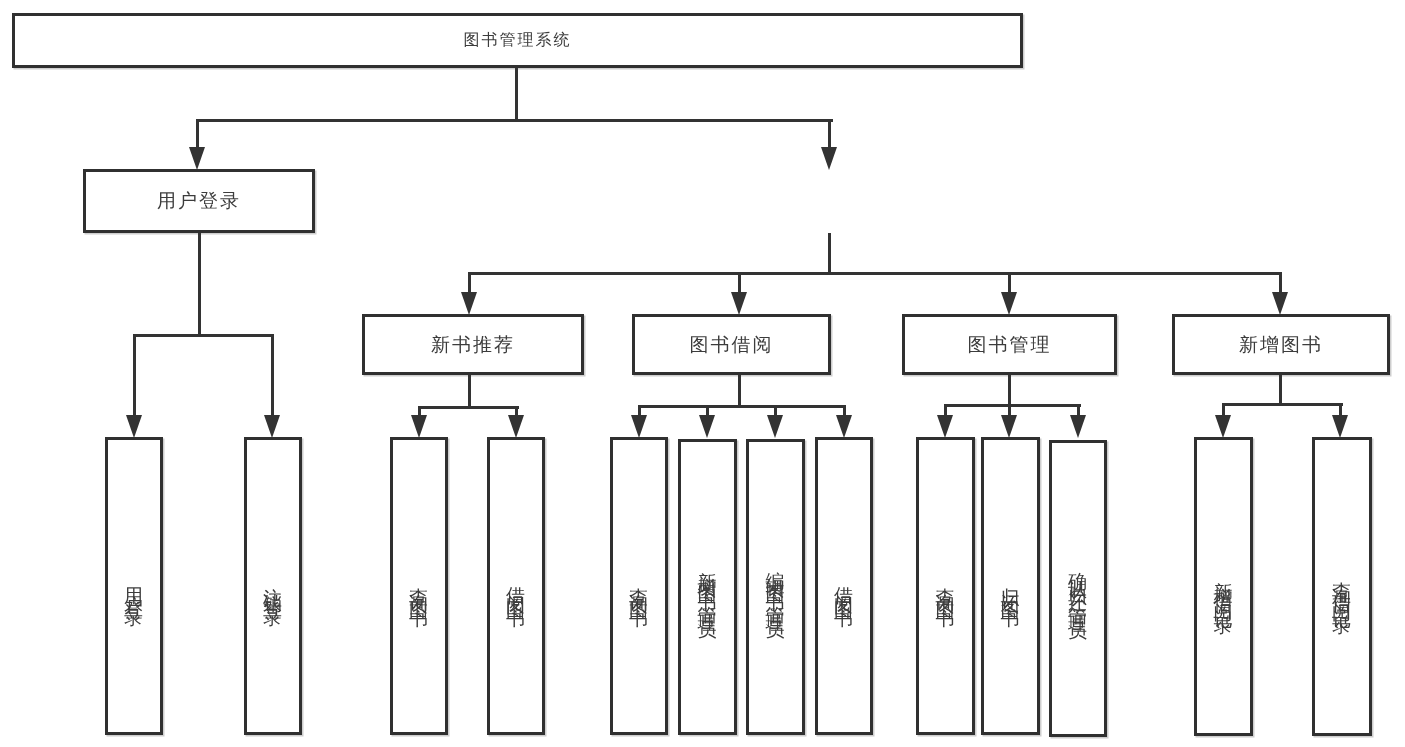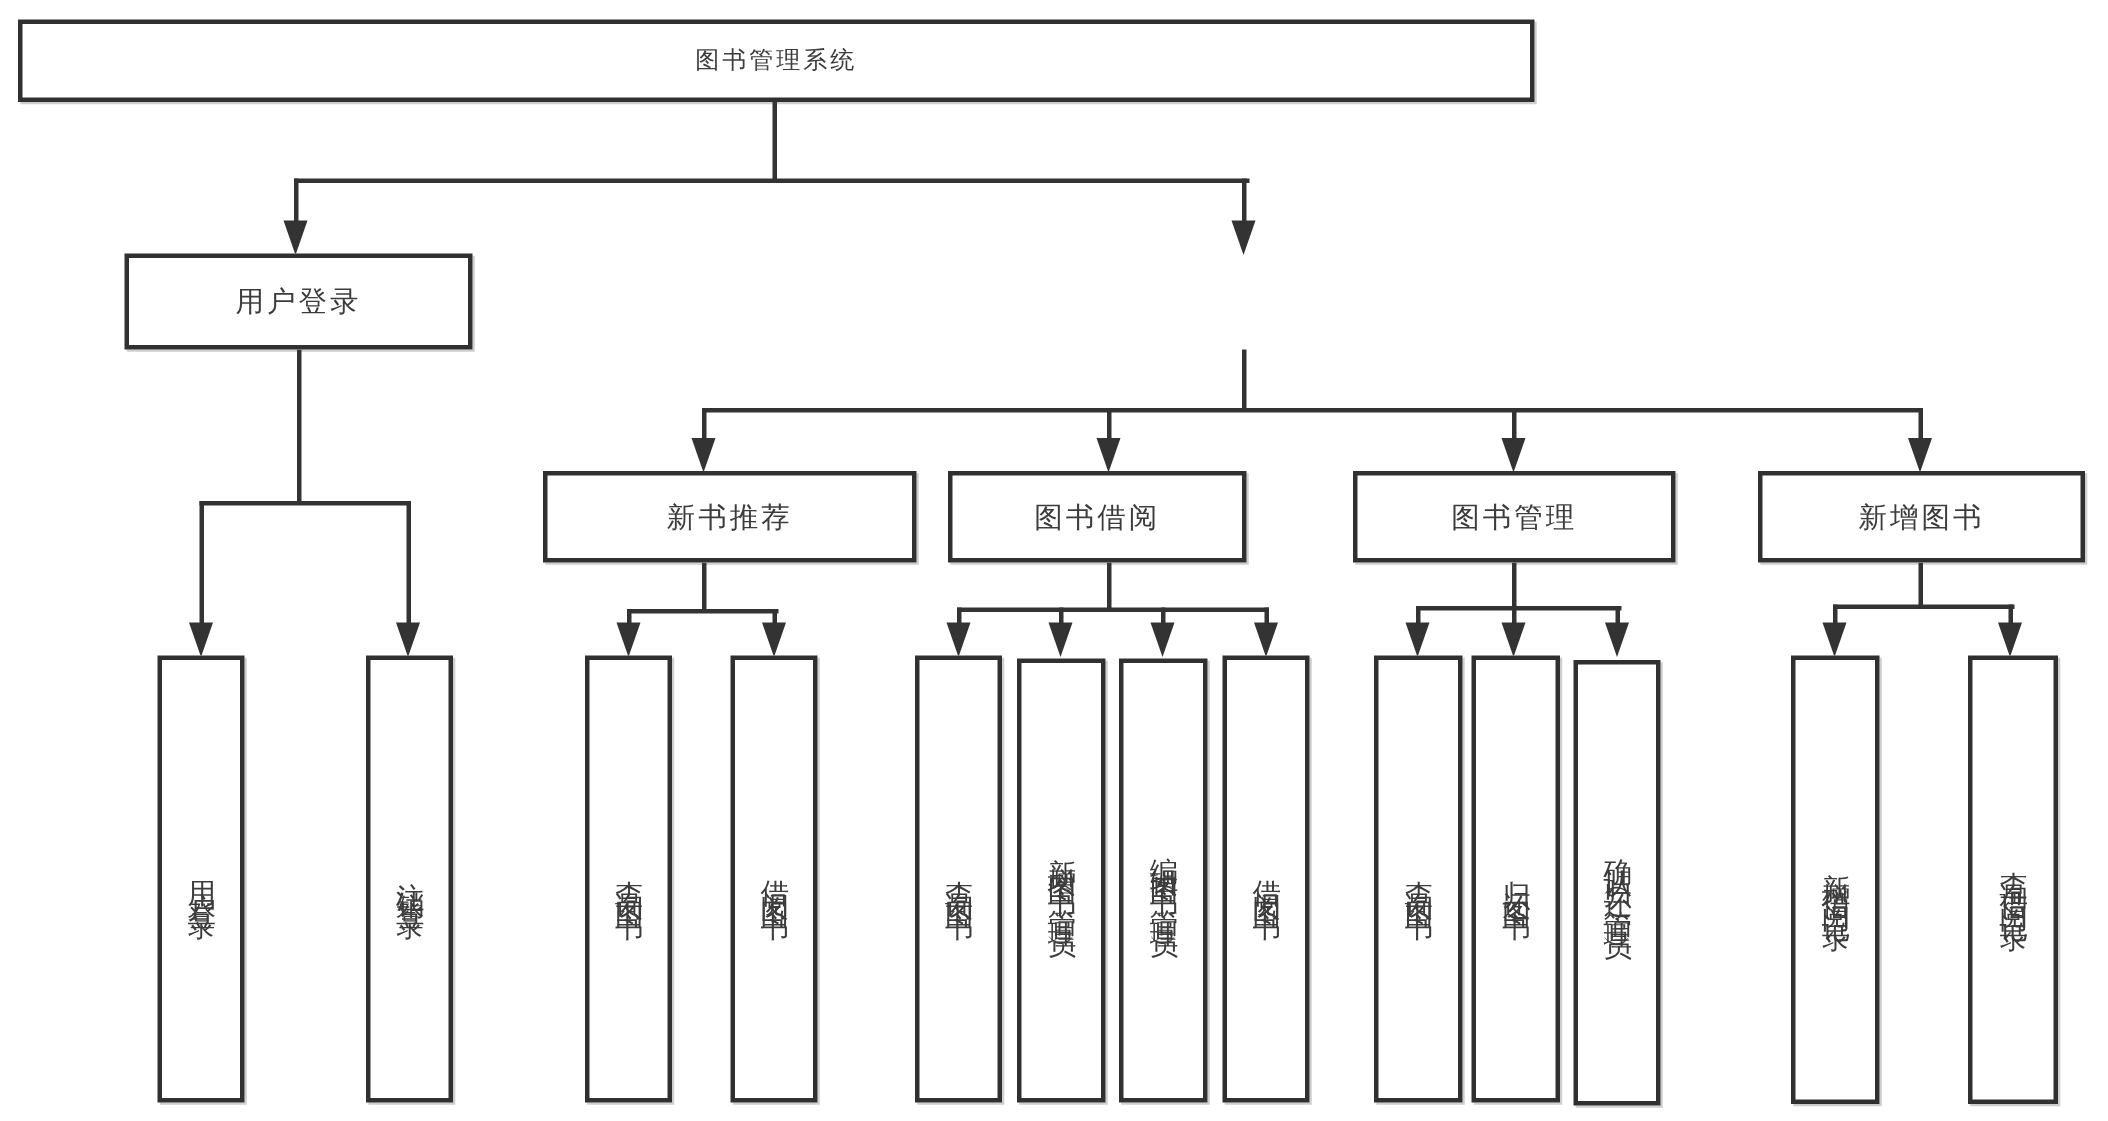--- a/index.html
+++ b/index.html
@@ -95,21 +95,21 @@
   <div class="arrow" style="left:1332px;top:415px;"></div>
 
   <div class="box root" style="left:12px;top:13px;width:1011px;height:55px;">
     <span class="lbl">图书管理系统</span>
   </div>
 
   <div class="box" style="left:83px;top:169px;width:232px;height:64px;">
     <span class="lbl">用户登录</span>
   </div>
 
-  <div class="box" style="left:362px;top:314px;width:249px;height:61px;">
+  <div class="box" style="left:362px;top:314px;width:222px;height:61px;">
     <span class="lbl">新书推荐</span>
   </div>
   <div class="box" style="left:632px;top:314px;width:199px;height:61px;">
     <span class="lbl">图书借阅</span>
   </div>
   <div class="box" style="left:902px;top:314px;width:215px;height:61px;">
     <span class="lbl">图书管理</span>
   </div>
   <div class="box" style="left:1172px;top:314px;width:218px;height:61px;">
     <span class="lbl">新增图书</span>

